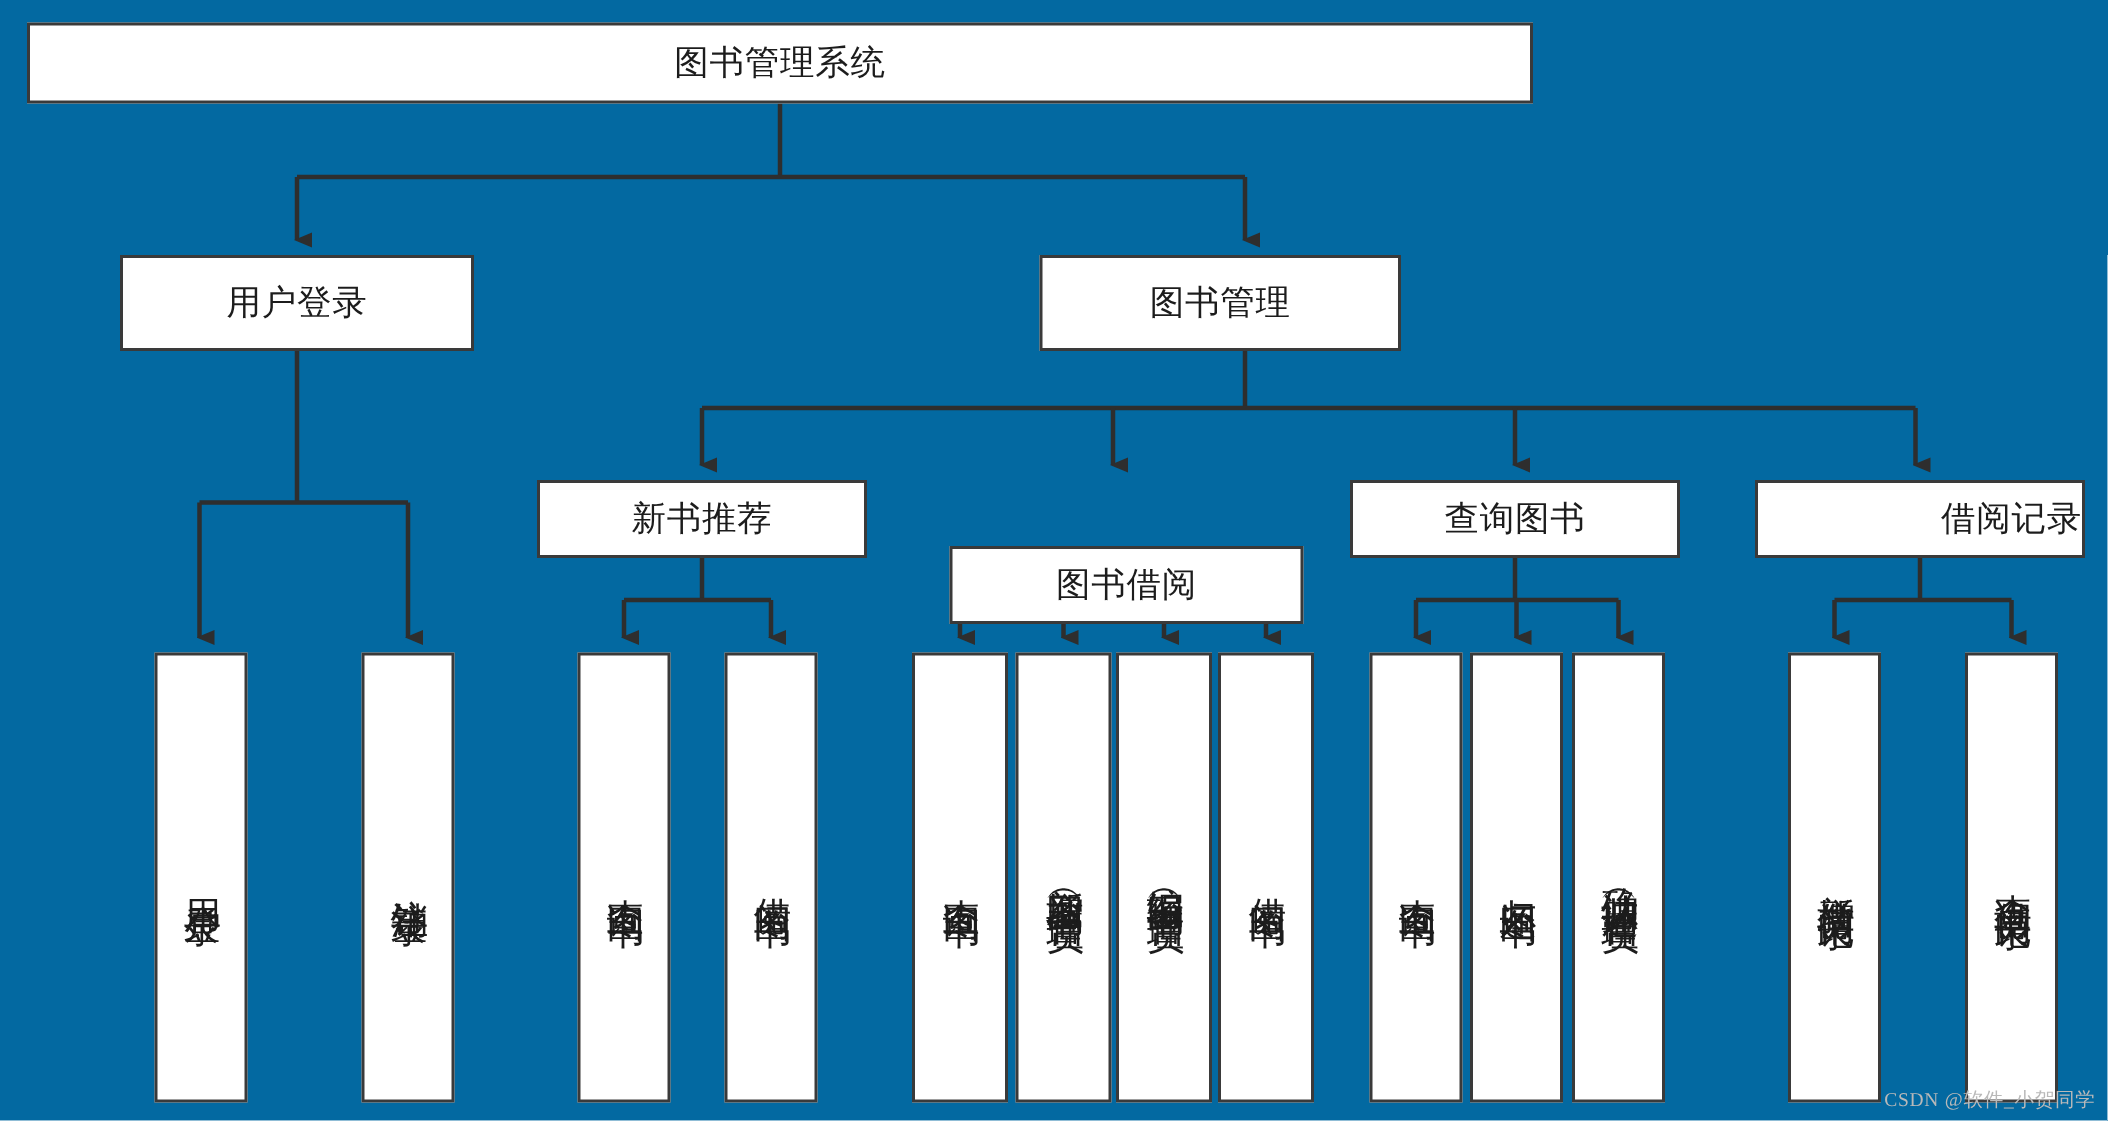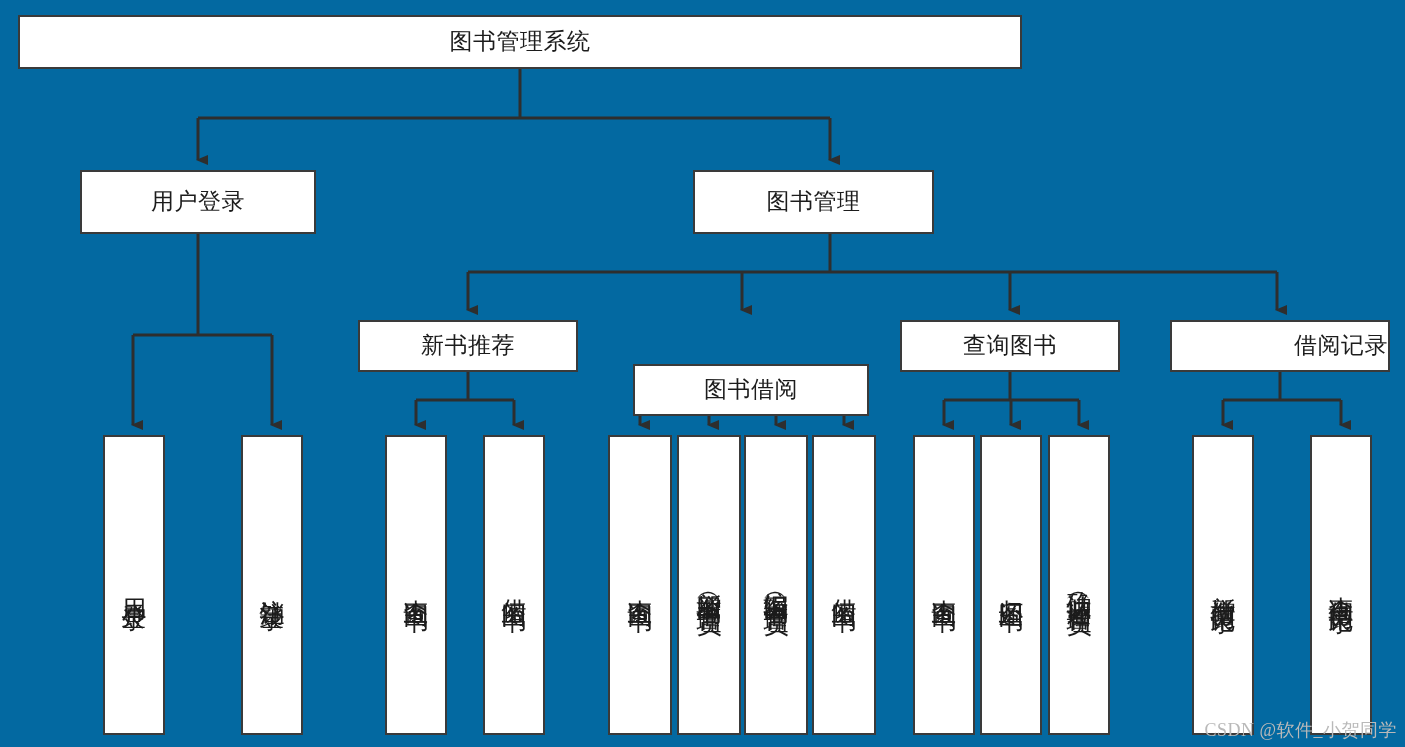--- a/index.html
+++ b/index.html
@@ -56,21 +56,21 @@
     writing-mode: vertical-rl;
     text-orientation: upright;
     font-size: 25px;
     line-height: 1.0;
     letter-spacing: 3px;
   }
   #watermark {
     position: absolute;
     right: 8px;
     bottom: 5px;
-    font-size: 18px;
+    font-size: 13px;
     color: #b9b9b9;
     z-index: 5;
     white-space: nowrap;
     letter-spacing: 0.5px;
   }
 </style>
 </head>
 <body>
 
 <div id="canvas">

